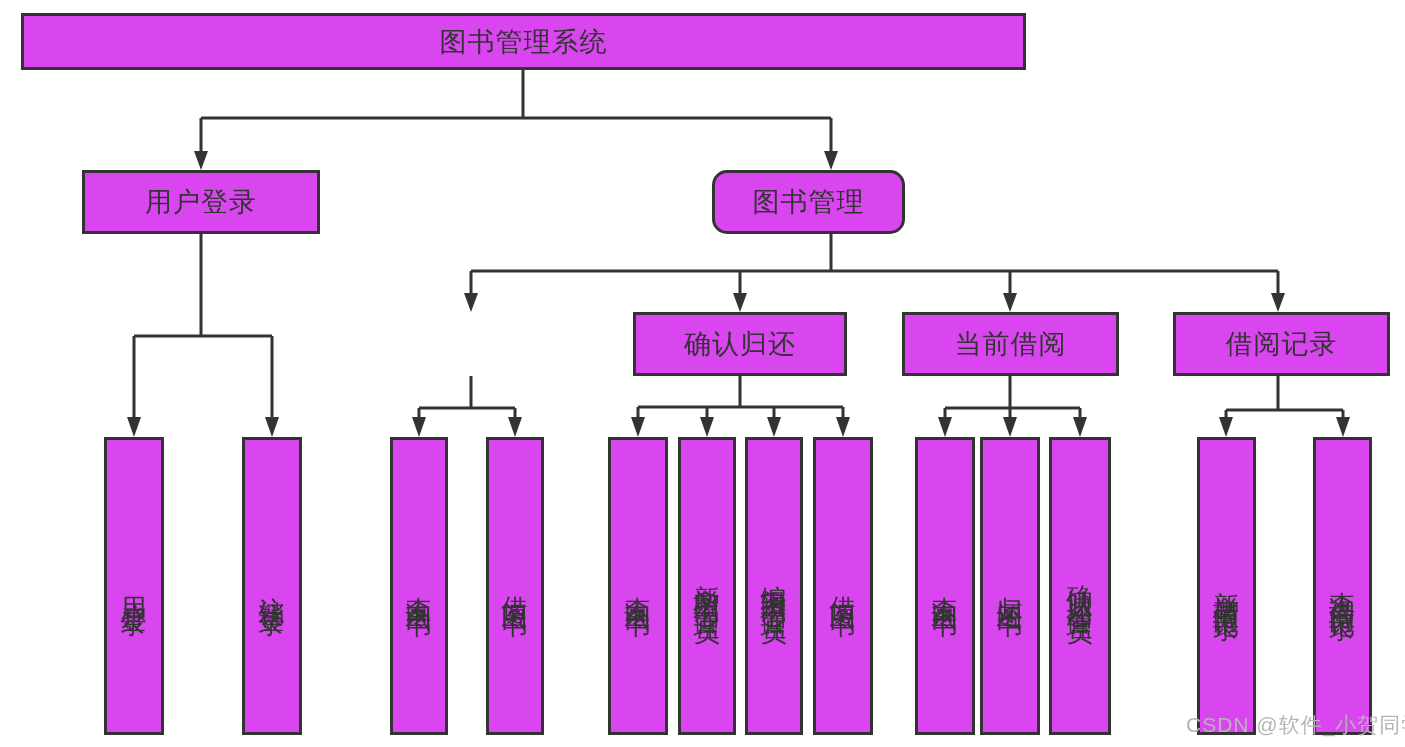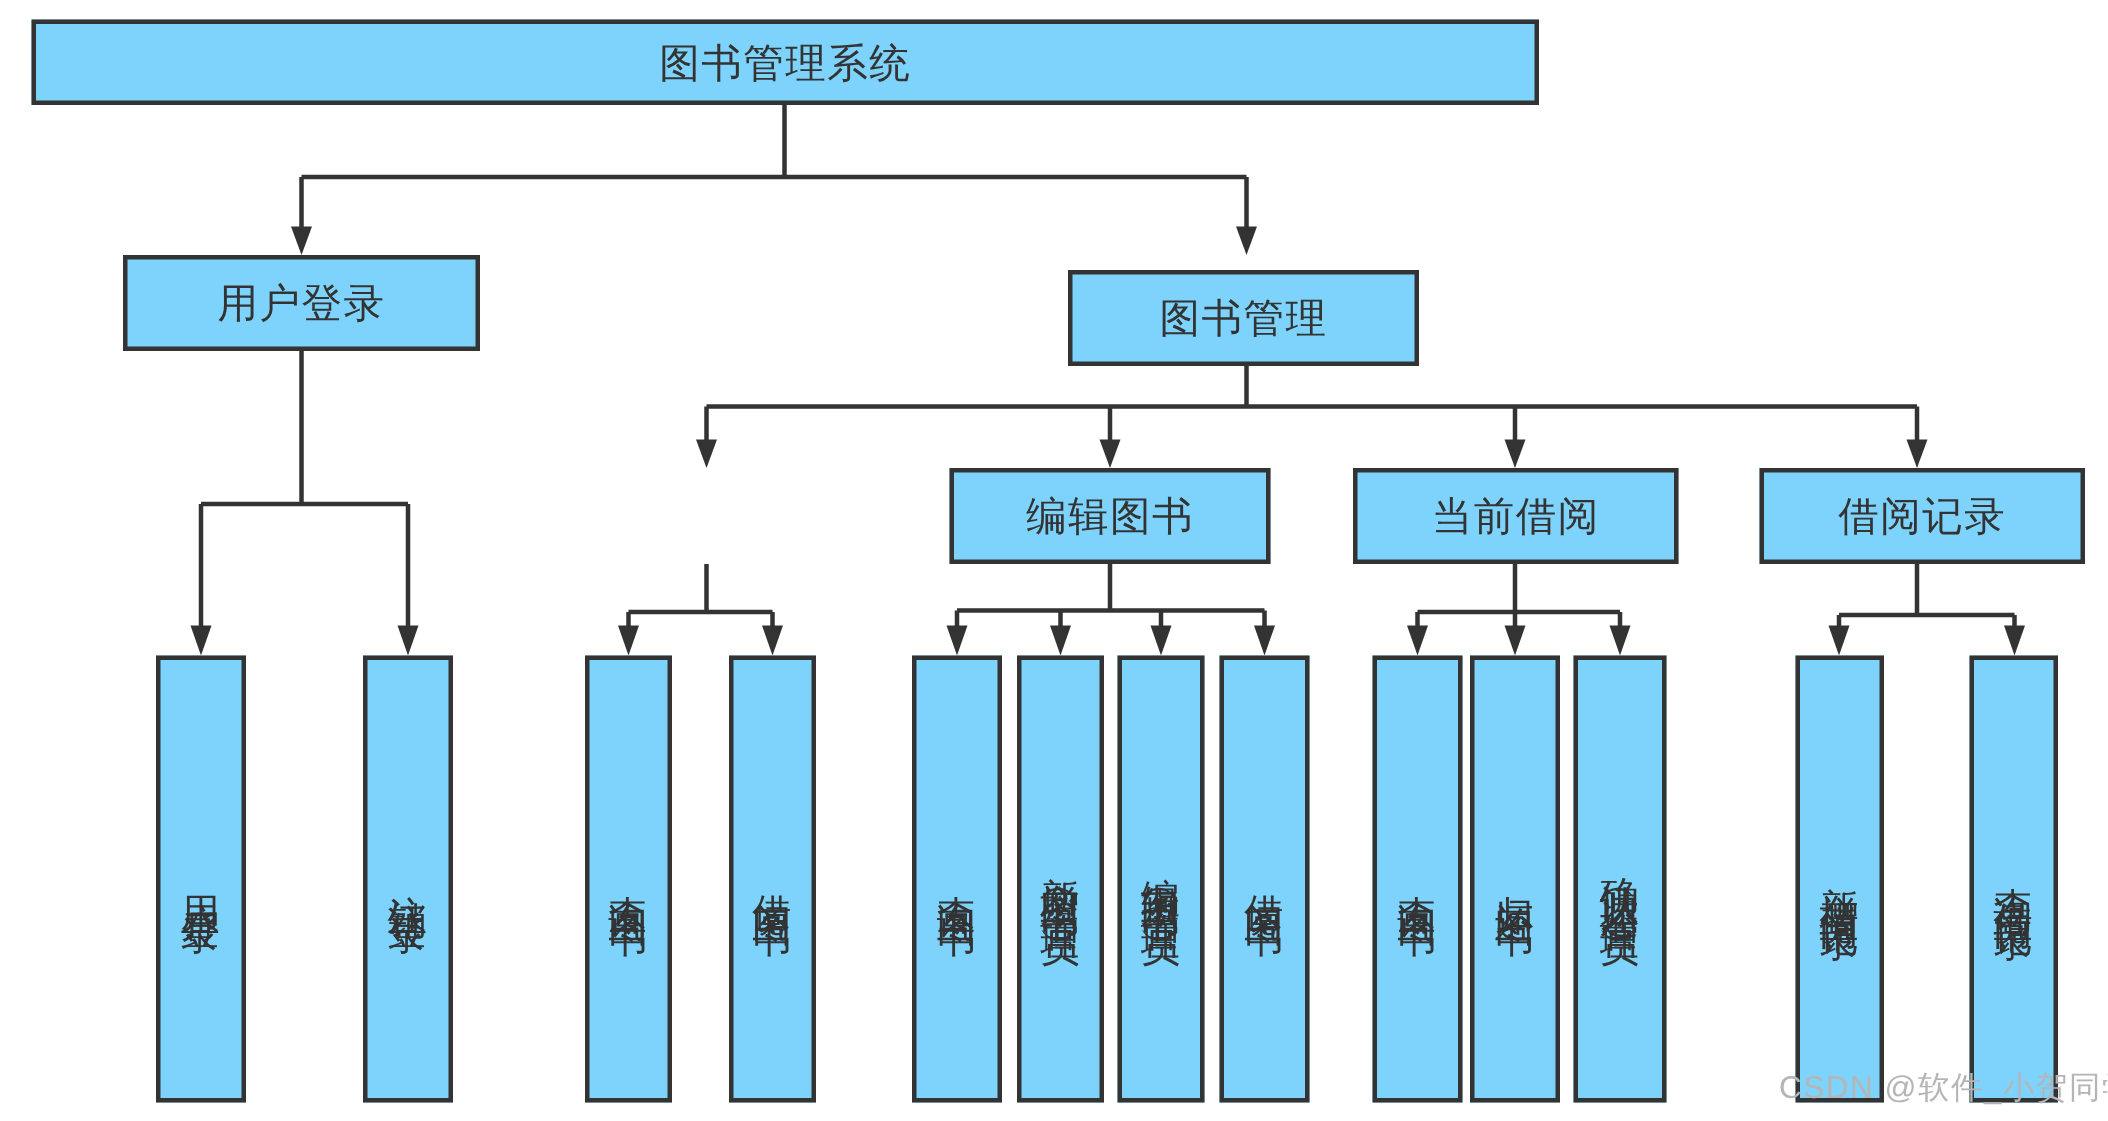--- a/index.html
+++ b/index.html
@@ -15,39 +15,39 @@
   #connectors {
     position: absolute;
     left: 0; top: 0;
     width: 1405px; height: 747px;
     pointer-events: none;
   }
   .box {
     position: absolute;
     box-sizing: border-box;
     border: 3px solid #333333;
-    background: #7dd3fc;
+    background: #d946ef;
     display: flex;
     align-items: center;
     justify-content: center;
   }
   .hbox { font-size: 27px; letter-spacing: 1px; }
   .vbox { top: 437px; height: 298px; }
   .vbox .vtext {
     writing-mode: vertical-rl;
     text-orientation: mixed;
     font-size: 26px;
     line-height: 1;
     letter-spacing: 5px;
     white-space: nowrap;
   }
   
   #node-root        { left: 21px;   top: 13px;  width: 1005px; height: 57px; }
   #node-user-login  { left: 82px;   top: 170px; width: 238px;  height: 64px; }
-  #node-book-mgmt   { left: 712px;  top: 180px; width: 234px;  height: 64px; }
+  #node-book-mgmt   { left: 712px;  top: 170px; width: 193px;  height: 64px; border-radius: 15px; }
   #node-new-book    { left: 363px;  top: 312px; width: 214px;  height: 64px; }
   #node-book-borrow { left: 633px;  top: 312px; width: 214px;  height: 64px; }
   #node-cur-borrow  { left: 902px;  top: 312px; width: 217px;  height: 64px; }
   #node-borrow-rec  { left: 1173px; top: 312px; width: 217px;  height: 64px; align-items: center; }
   #leaf-a1 { left: 104px;  width: 60px; }
   #leaf-a2 { left: 242px;  width: 60px; }
   #leaf-b1 { left: 390px;  width: 58px; }
   #leaf-b2 { left: 486px;  width: 58px; }
   #leaf-c1 { left: 608px;  width: 60px; }
   #leaf-c2 { left: 678px;  width: 58px; }
@@ -117,21 +117,21 @@
   </div>
 
   <div class="box hbox" id="node-user-login">
     <span>用户登录</span>
   </div>
   <div class="box hbox" id="node-book-mgmt">
     <span>图书管理</span>
   </div>
 
   <div class="box hbox" id="node-book-borrow">
-    <span>编辑图书</span>
+    <span>确认归还</span>
   </div>
   <div class="box hbox" id="node-cur-borrow">
     <span>当前借阅</span>
   </div>
   <div class="box hbox" id="node-borrow-rec">
     <span>借阅记录</span>
   </div>
 
   <div class="box vbox" id="leaf-a1">
     <span class="vtext">用户登录</span>

